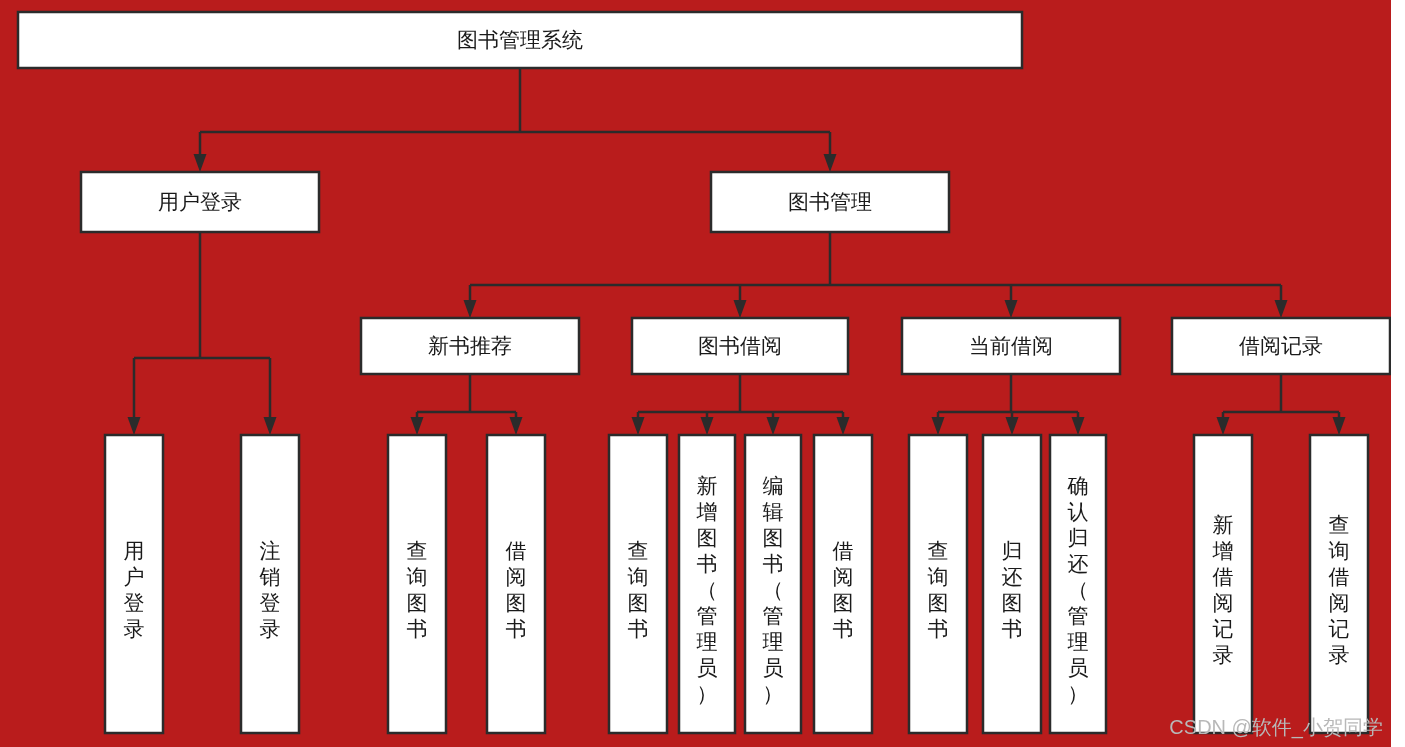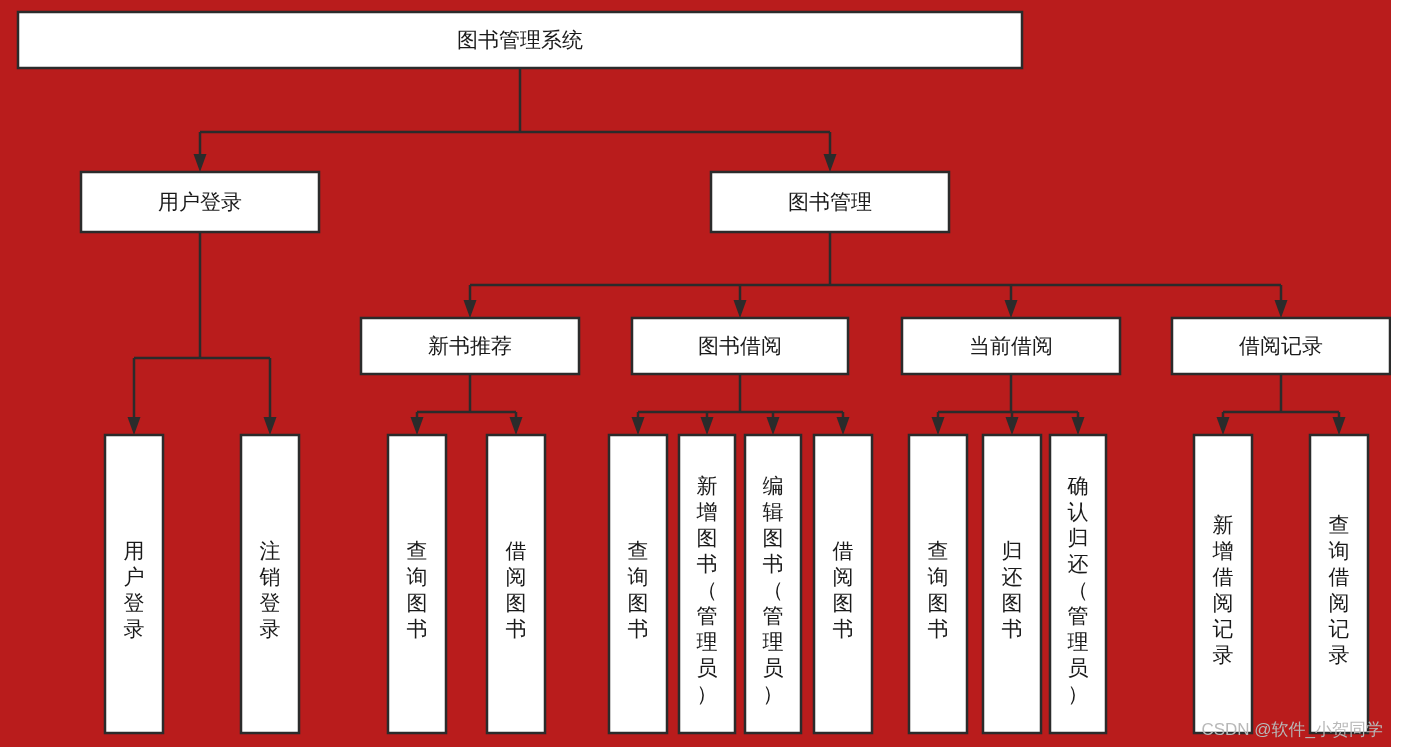--- a/index.html
+++ b/index.html
@@ -46,21 +46,21 @@
     font-size: 21px;
     fill: #1a1a1a;
     text-anchor: middle;
     dominant-baseline: middle;
   }
   .watermark {
     position: absolute;
     right: 8px;
     bottom: 6px;
     font-family: "Liberation Sans", "DejaVu Sans", sans-serif;
-    font-size: 17px;
+    font-size: 20px;
     color: #b8b8b8;
     white-space: nowrap;
     pointer-events: none;
     user-select: none;
   }
 </style>
 </head>
 <body>
 
 <div id="diagram-root">

